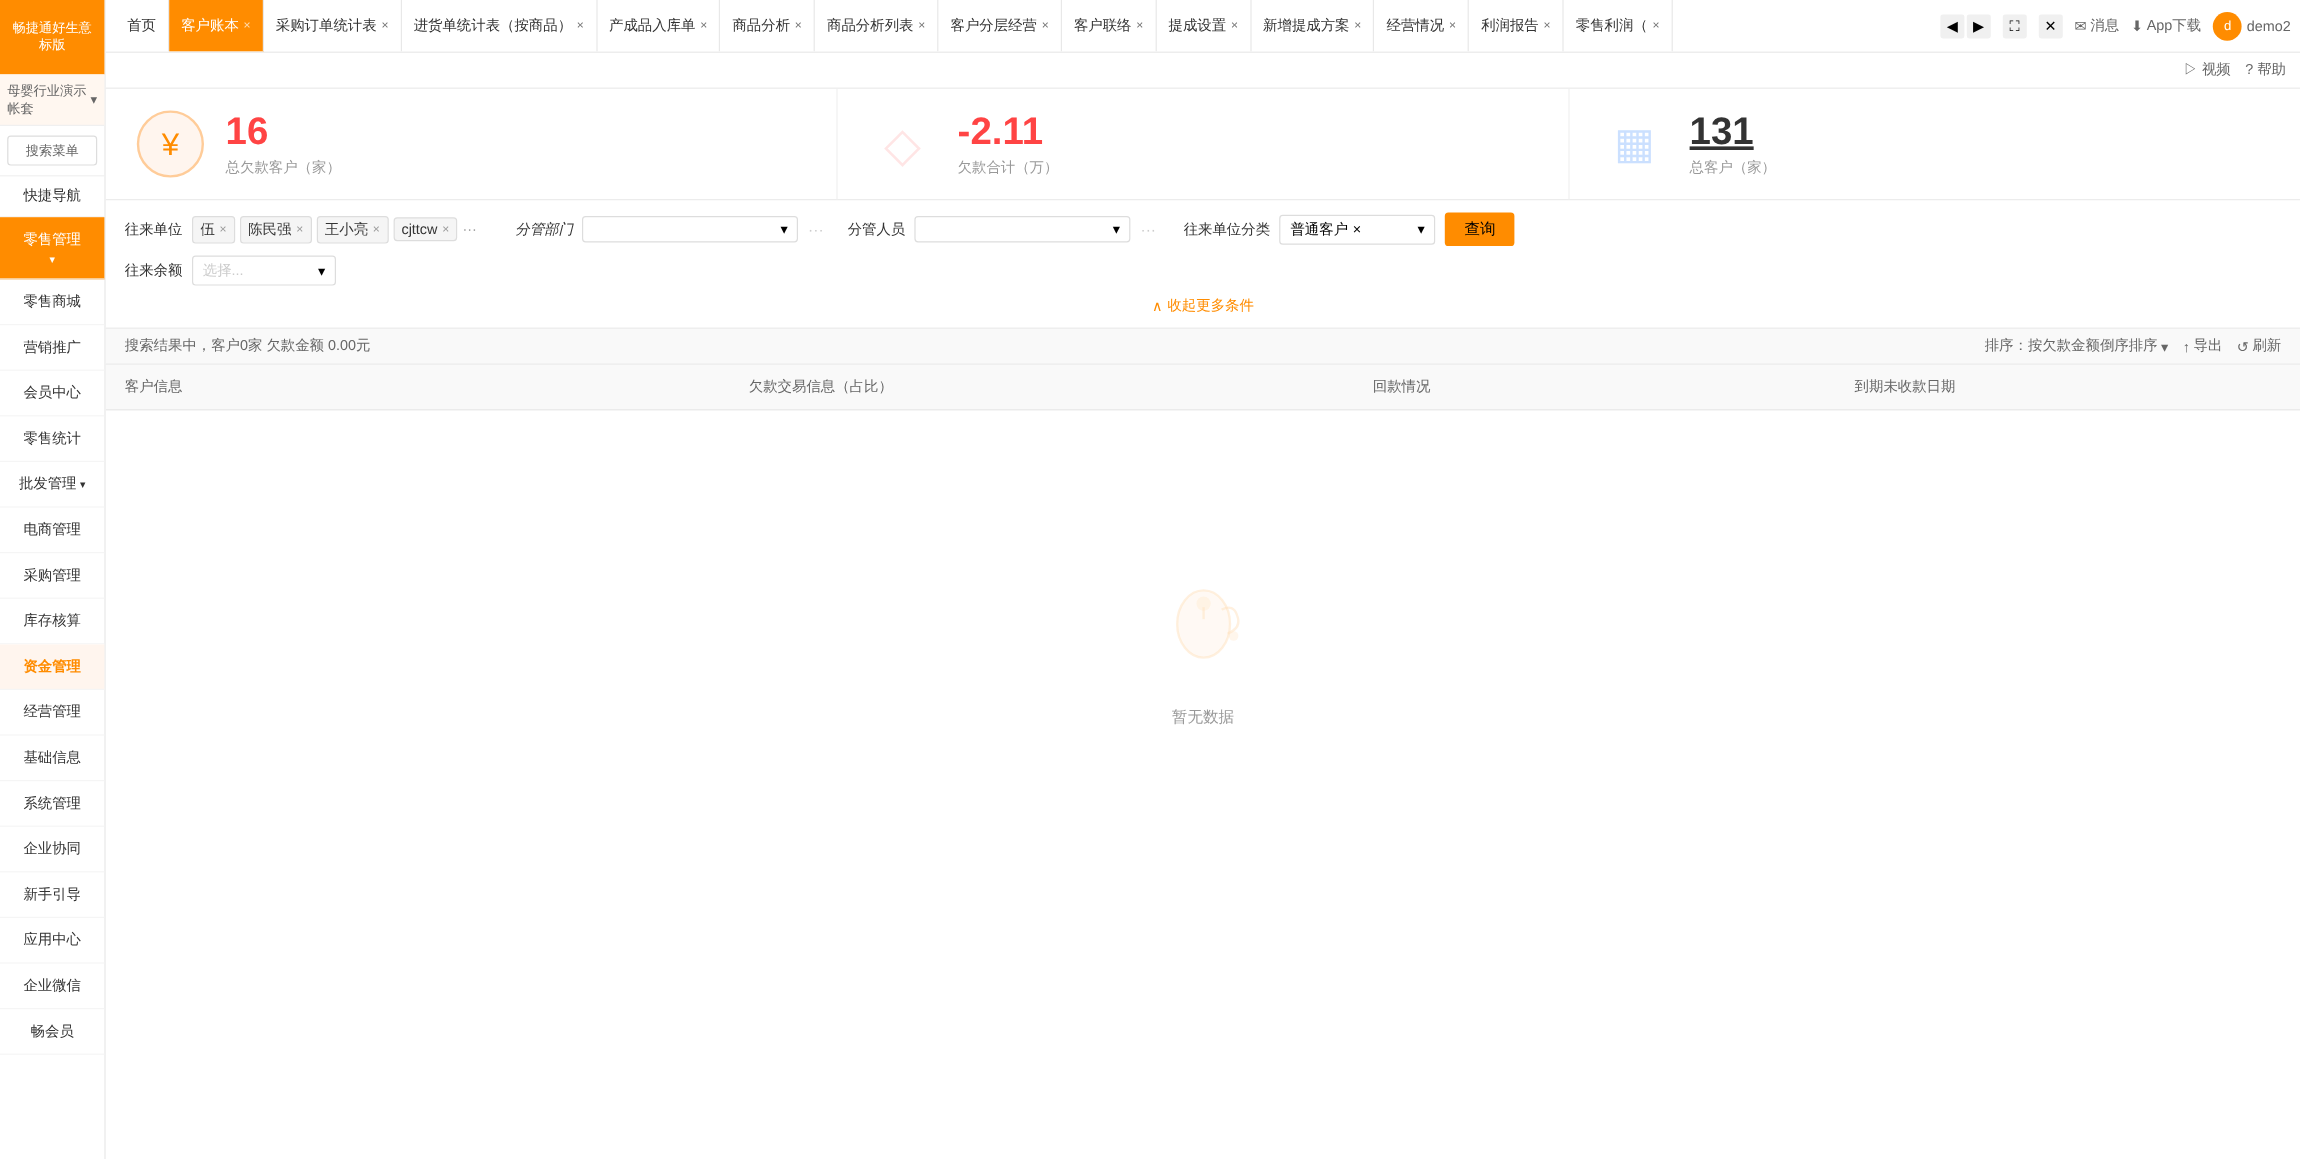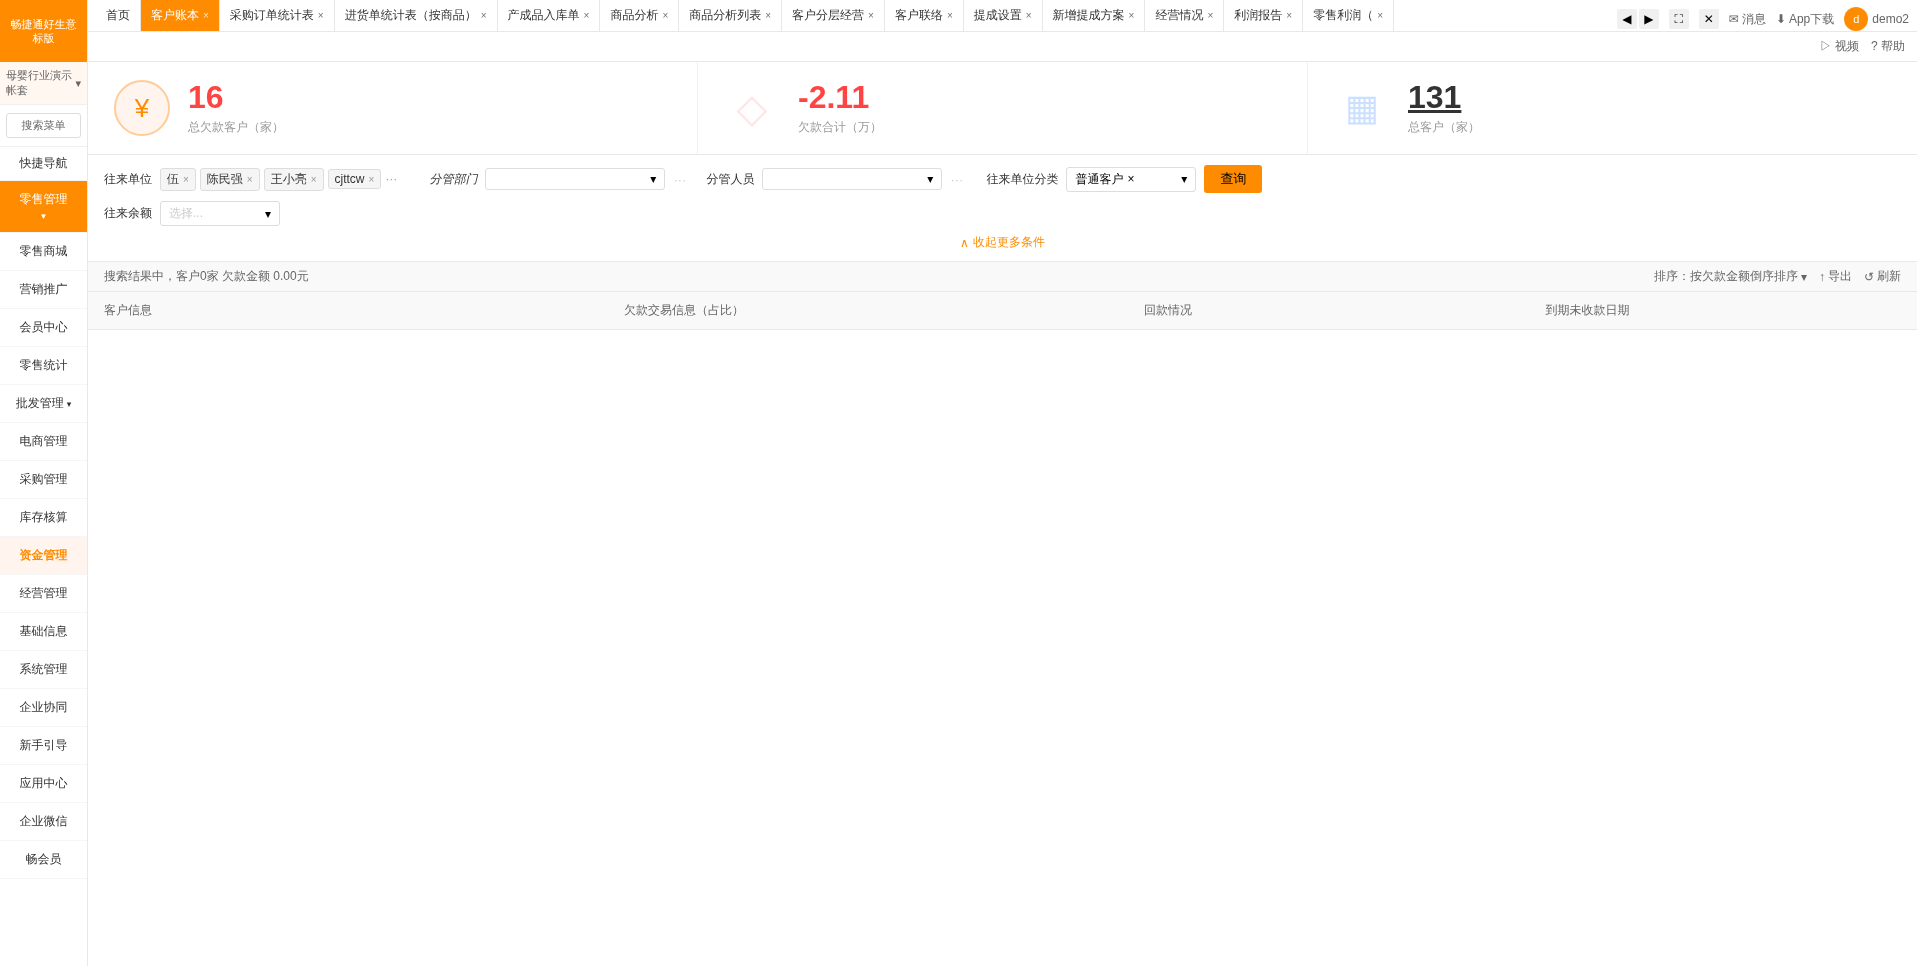--- a/index.html
+++ b/index.html
@@ -13,21 +13,21 @@
     .sidebar-search-btn { width: 100%; background: none; border: 1px solid #ddd; border-radius: 3px; padding: 4px; font-size: 11px; cursor: pointer; color: #666; text-align: center; }
     .sidebar-nav-btn { padding: 8px 6px; text-align: center; font-size: 12px; color: #333; cursor: pointer; border-bottom: 1px solid #f5f5f5; }
     .sidebar-item { padding: 10px 6px; text-align: center; font-size: 12px; color: #333; cursor: pointer; border-bottom: 1px solid #f5f5f5; }
     .sidebar-item.active { background: #ff8c00; color: #fff; }
     .sidebar-item.has-sub { display: flex; align-items: center; justify-content: center; gap: 3px; }
 
     
     .main { flex: 1; display: flex; flex-direction: column; overflow: hidden; }
 
     
-    .top-nav { background: #fff; border-bottom: 1px solid #e8e8e8; display: flex; align-items: flex-end; height: 32px; padding: 0 8px; flex-shrink: 0; }
+    .top-nav { background: #fff; border-bottom: 1px solid #e8e8e8; display: flex; align-items: center; height: 44px; padding: 0 8px; flex-shrink: 0; }
     .top-nav-tabs { display: flex; flex: 1; overflow: hidden; height: 100%; }
     .nav-tab { display: flex; align-items: center; padding: 0 10px; font-size: 12px; color: #333; cursor: pointer; white-space: nowrap; border-right: 1px solid #e8e8e8; height: 100%; gap: 4px; flex-shrink: 0; }
     .nav-tab.active { background: #ff8c00; color: #fff; }
     .nav-tab .close-icon { font-size: 10px; opacity: 0.7; }
     .nav-tab.active .close-icon { color: #fff; }
     .top-nav-right { display: flex; align-items: center; gap: 10px; margin-left: 8px; flex-shrink: 0; }
     .top-nav-right-btn { font-size: 12px; color: #666; cursor: pointer; display: flex; align-items: center; gap: 3px; }
     .nav-arrows { display: flex; gap: 2px; }
     .nav-arrow-btn { width: 20px; height: 20px; background: #f0f0f0; border: none; cursor: pointer; font-size: 12px; display: flex; align-items: center; justify-content: center; border-radius: 2px; }
 
@@ -341,16 +341,32 @@
       </div>
     </div>
 
     <div class="table-container">
       <div class="table-header">
         <div>客户信息</div>
         <div>欠款交易信息（占比）</div>
         <div>回款情况</div>
         <div>到期未收款日期</div>
       </div>
+      <div class="table-body">
+        <div class="empty-state">
+          <div class="empty-icon" style="font-size:80px;opacity:0.25;color:#ffaa77;">
+            
+            <svg width="80" height="80" viewBox="0 0 80 80" fill="none" xmlns="http://www.w3.org/2000/svg">
+              <ellipse cx="40" cy="42" rx="22" ry="28" fill="#ffcc99" opacity="0.4"></ellipse>
+              <ellipse cx="40" cy="42" rx="22" ry="28" stroke="#ff8c00" stroke-width="2" fill="none" opacity="0.5"></ellipse>
+              <line x1="40" y1="28" x2="40" y2="38" stroke="#ff8c00" stroke-width="2" opacity="0.5"></line>
+              <circle cx="40" cy="25" r="6" fill="#ff8c00" opacity="0.3"></circle>
+              <path d="M55 30 Q65 25 68 35 Q72 45 60 50" stroke="#ff8c00" stroke-width="2" fill="none" opacity="0.5"></path>
+              <circle cx="65" cy="52" r="4" fill="#ff8c00" opacity="0.3"></circle>
+            </svg>
+          </div>
+          <div class="empty-text">暂无数据</div>
+        </div>
+      </div>
     </div>
 
   </div>
 </div>
 
 </body></html>

